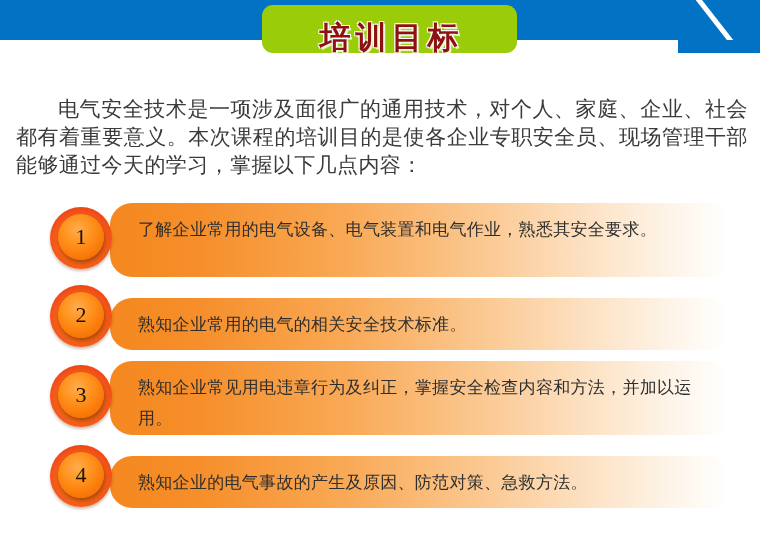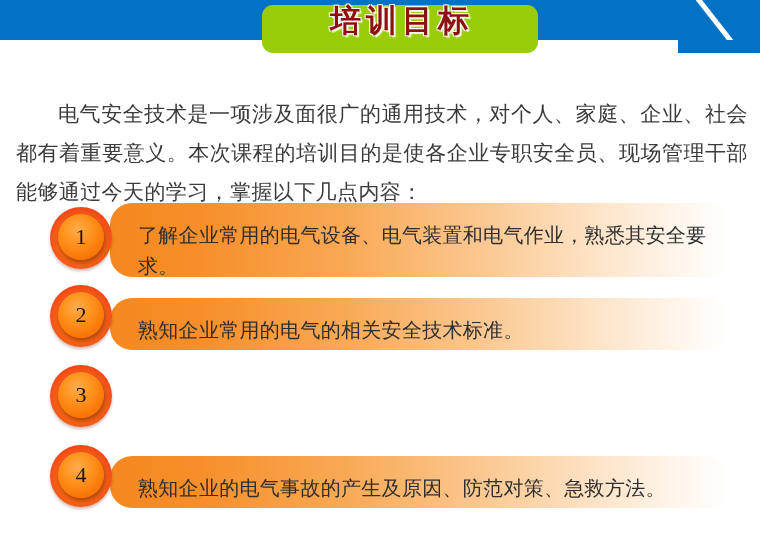--- a/index.html
+++ b/index.html
@@ -45,26 +45,26 @@
     width: 82px;
     height: 13px;
     background: #0272c4;
   }
 
   
   .title-plate {
     position: absolute;
     left: 262px;
     top: 5px;
-    width: 276px;
+    width: 255px;
     height: 48px;
     background: #9bcc0a;
     border-radius: 11px;
     display: flex;
-    align-items: flex-start;
+    align-items: flex-end;
     justify-content: center;
     box-sizing: border-box;
   }
   .title-text {
     font-family: "Liberation Serif", "DejaVu Serif", serif;
     font-size: 31px;
     font-weight: bold;
     letter-spacing: 5px;
     color: #8e1111;
     text-shadow:
@@ -77,21 +77,21 @@
     padding-left: 4px;
   }
 
   
   .intro {
     position: absolute;
     left: 16px;
     top: 74px;
     width: 732px;
     font-size: 21px;
-    line-height: 39px;
+    line-height: 28px;
     color: #3b3b3b;
     text-align: justify;
     text-indent: 42px;
     letter-spacing: 0.4px;
   }
 
   
   .bullets {
     position: absolute;
     left: 0;
@@ -114,22 +114,22 @@
         #f68e2a 14%,
         #f9a955 38%,
         #fbc891 60%,
         #fde3c6 78%,
         #fef6ec 92%,
         #ffffff 100%);
     box-sizing: border-box;
   }
   .bullet-text {
     position: relative;
-    padding: 17px 10px 7px 28px;
-    font-size: 20px;
+    padding: 11px 10px 7px 28px;
+    font-size: 17px;
     line-height: 31px;
     color: #2e2e2e;
     letter-spacing: 0.3px;
   }
 
   
   .badge {
     position: absolute;
     left: 50px;
     width: 62px;
@@ -203,20 +203,23 @@
         <div class="bullet-text">熟知企业常用的电气的相关安全技术标准。</div>
       </div>
       <div class="badge" style="top:1px;">
         <div class="badge-inner">
           <span class="badge-num">2</span>
         </div>
       </div>
     </div>
 
     <div class="bullet-row" style="height:90px;">
+      <div class="bullet-bar" style="top:7px;height:74px;">
+        <div class="bullet-text">熟知企业常见用电违章行为及纠正，掌握安全检查内容和方法，并加以运用。</div>
+      </div>
       <div class="badge" style="top:11px;">
         <div class="badge-inner">
           <span class="badge-num">3</span>
         </div>
       </div>
     </div>
 
     <div class="bullet-row" style="height:70px;">
       <div class="bullet-bar" style="top:12px;height:52px;">
         <div class="bullet-text">熟知企业的电气事故的产生及原因、防范对策、急救方法。</div>

